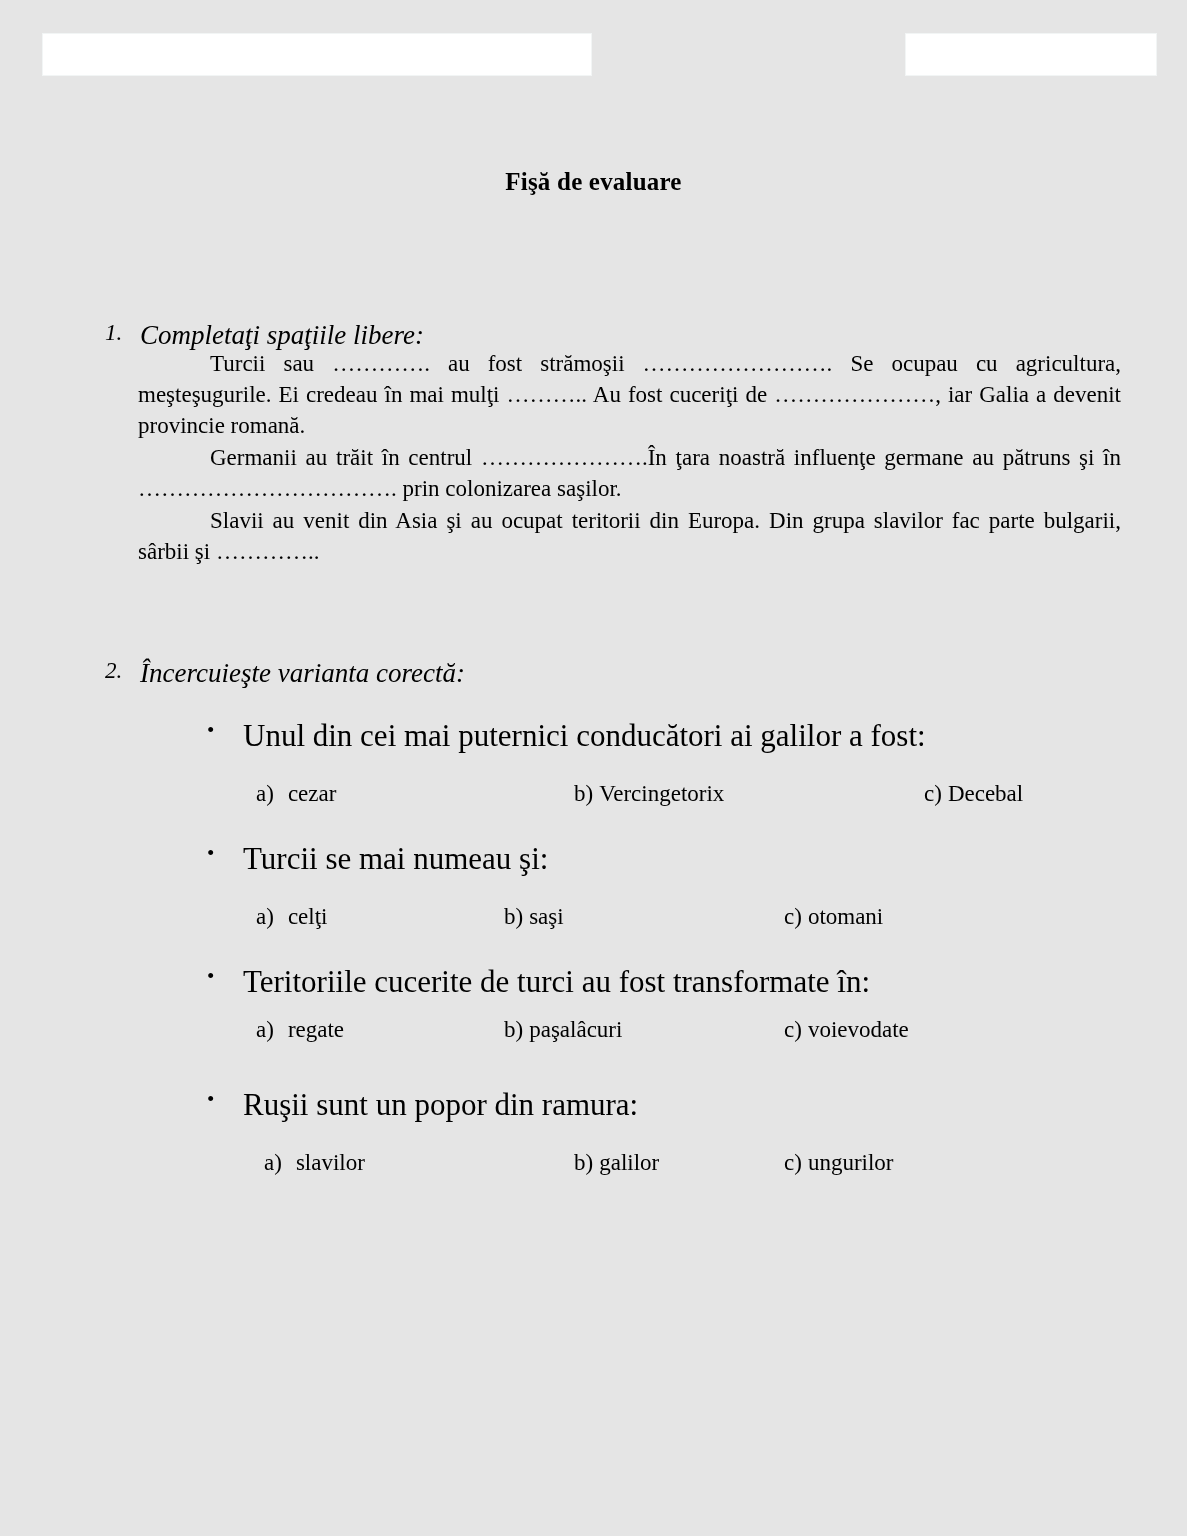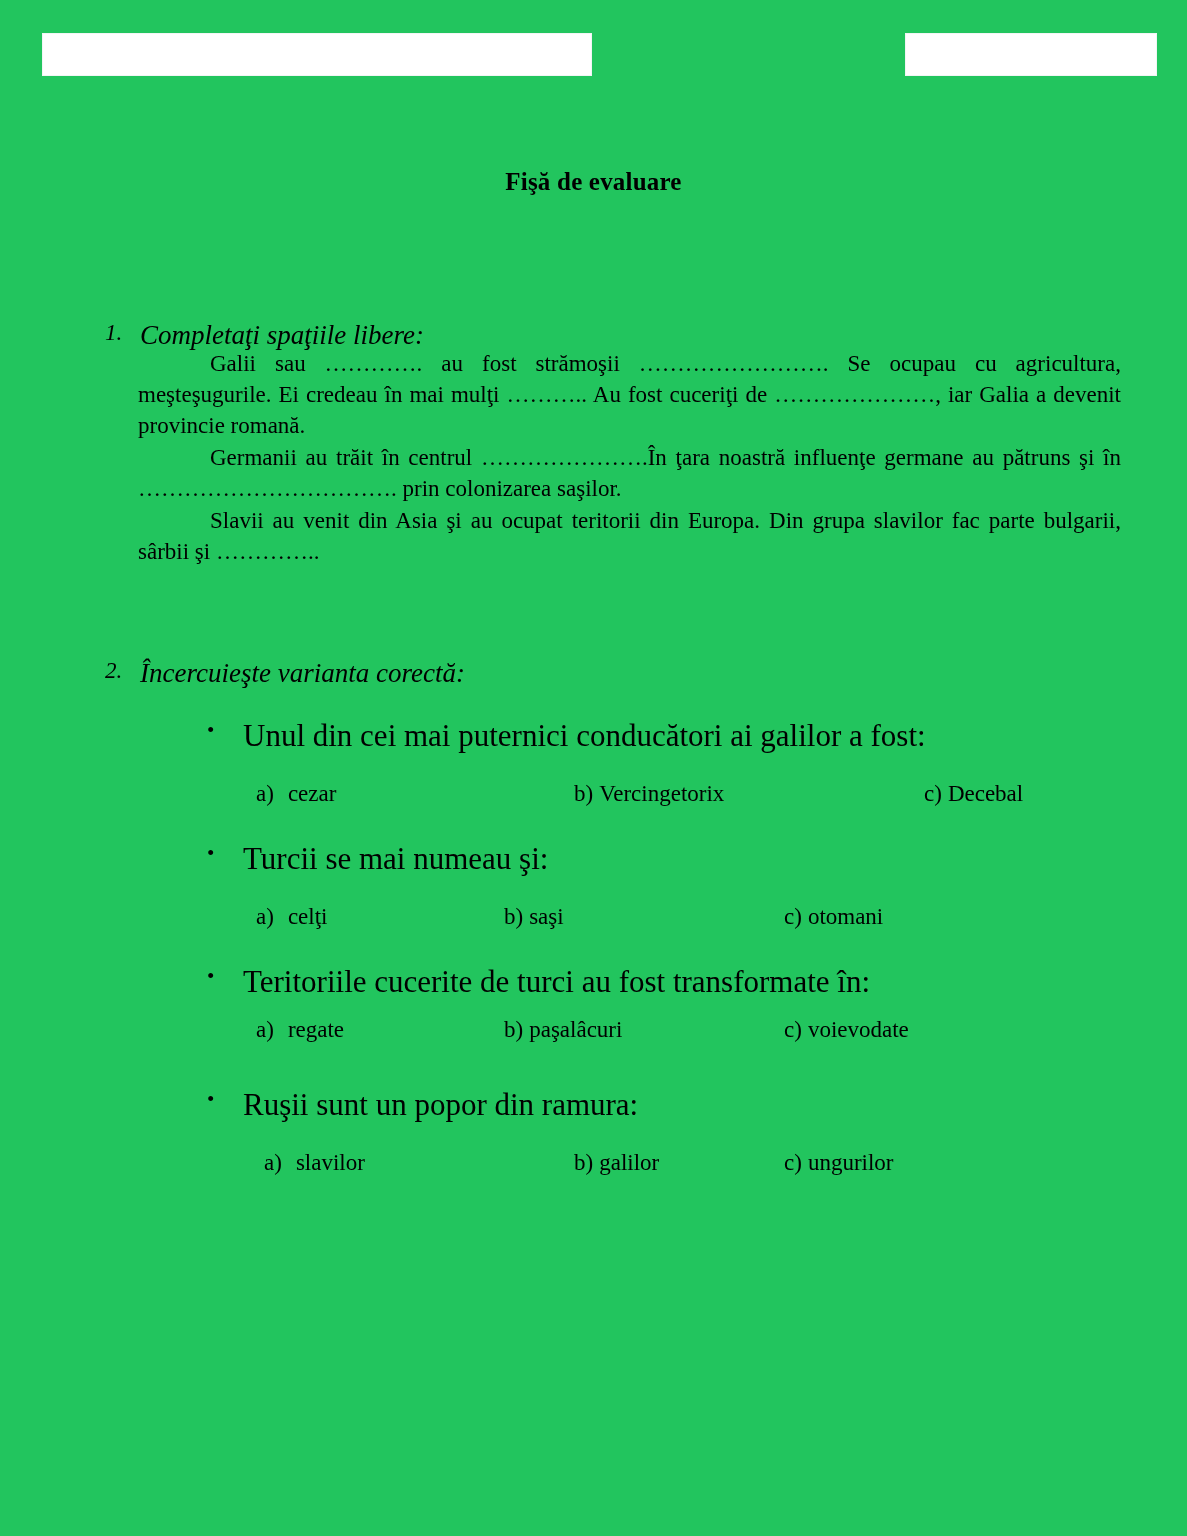--- a/index.html
+++ b/index.html
@@ -9,21 +9,21 @@
     background: #ffffff;
   }
   body {
     font-family: "Liberation Serif", "DejaVu Serif", serif;
     color: #000000;
   }
   .page {
     position: relative;
     width: 1187px;
     height: 1536px;
-    background: #22c55e;
+    background: #e5e5e5;
     overflow: hidden;
     box-sizing: border-box;
   }
 
   
   .header-zone {
     position: absolute;
     left: 0;
     top: 0;
     width: 1187px;
@@ -159,21 +159,21 @@
 
   <div class="doc-title">Fişă de evaluare</div>
 
   <div class="section section-1">
     <div class="num-line">
       <span class="num-marker">1.</span>
       <span class="num-text">Completaţi spaţiile libere:</span>
     </div>
 
     <div class="body-block para-1">
-      <p>Galii sau …………. au fost strămoşii ……………………. Se ocupau cu agricultura, meşteşugurile. Ei credeau în mai mulţi ……….. Au fost cuceriţi de …………………, iar Galia a devenit provincie romană.</p>
+      <p>Turcii sau …………. au fost strămoşii ……………………. Se ocupau cu agricultura, meşteşugurile. Ei credeau în mai mulţi ……….. Au fost cuceriţi de …………………, iar Galia a devenit provincie romană.</p>
     </div>
     <div class="body-block para-2">
       <p>Germanii au trăit în centrul ………………….În ţara noastră influenţe germane au pătruns şi în ……………………………. prin colonizarea saşilor.</p>
     </div>
     <div class="body-block para-3">
       <p>Slavii au venit din Asia şi au ocupat teritorii din Europa. Din grupa slavilor fac parte bulgarii, sârbii şi …………..</p>
     </div>
   </div>
 
   <div class="section section-2">

